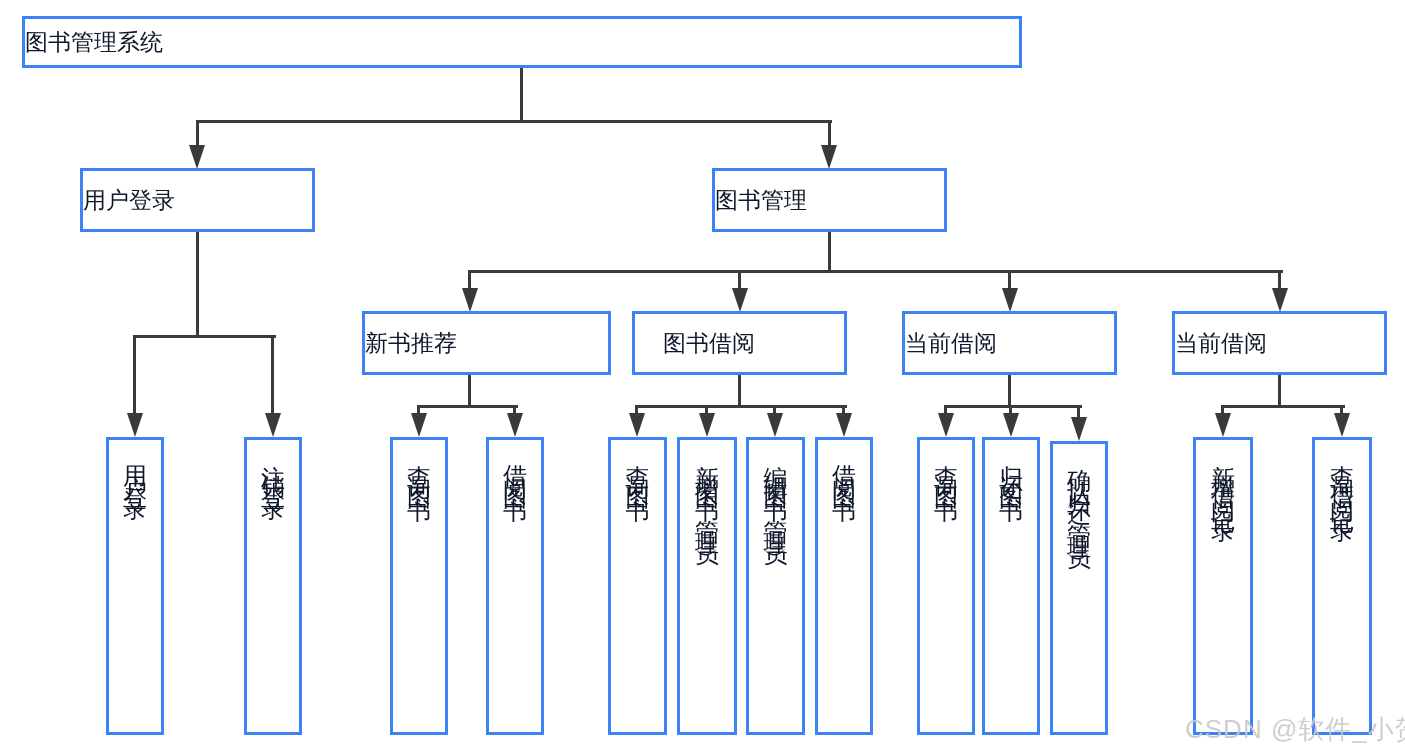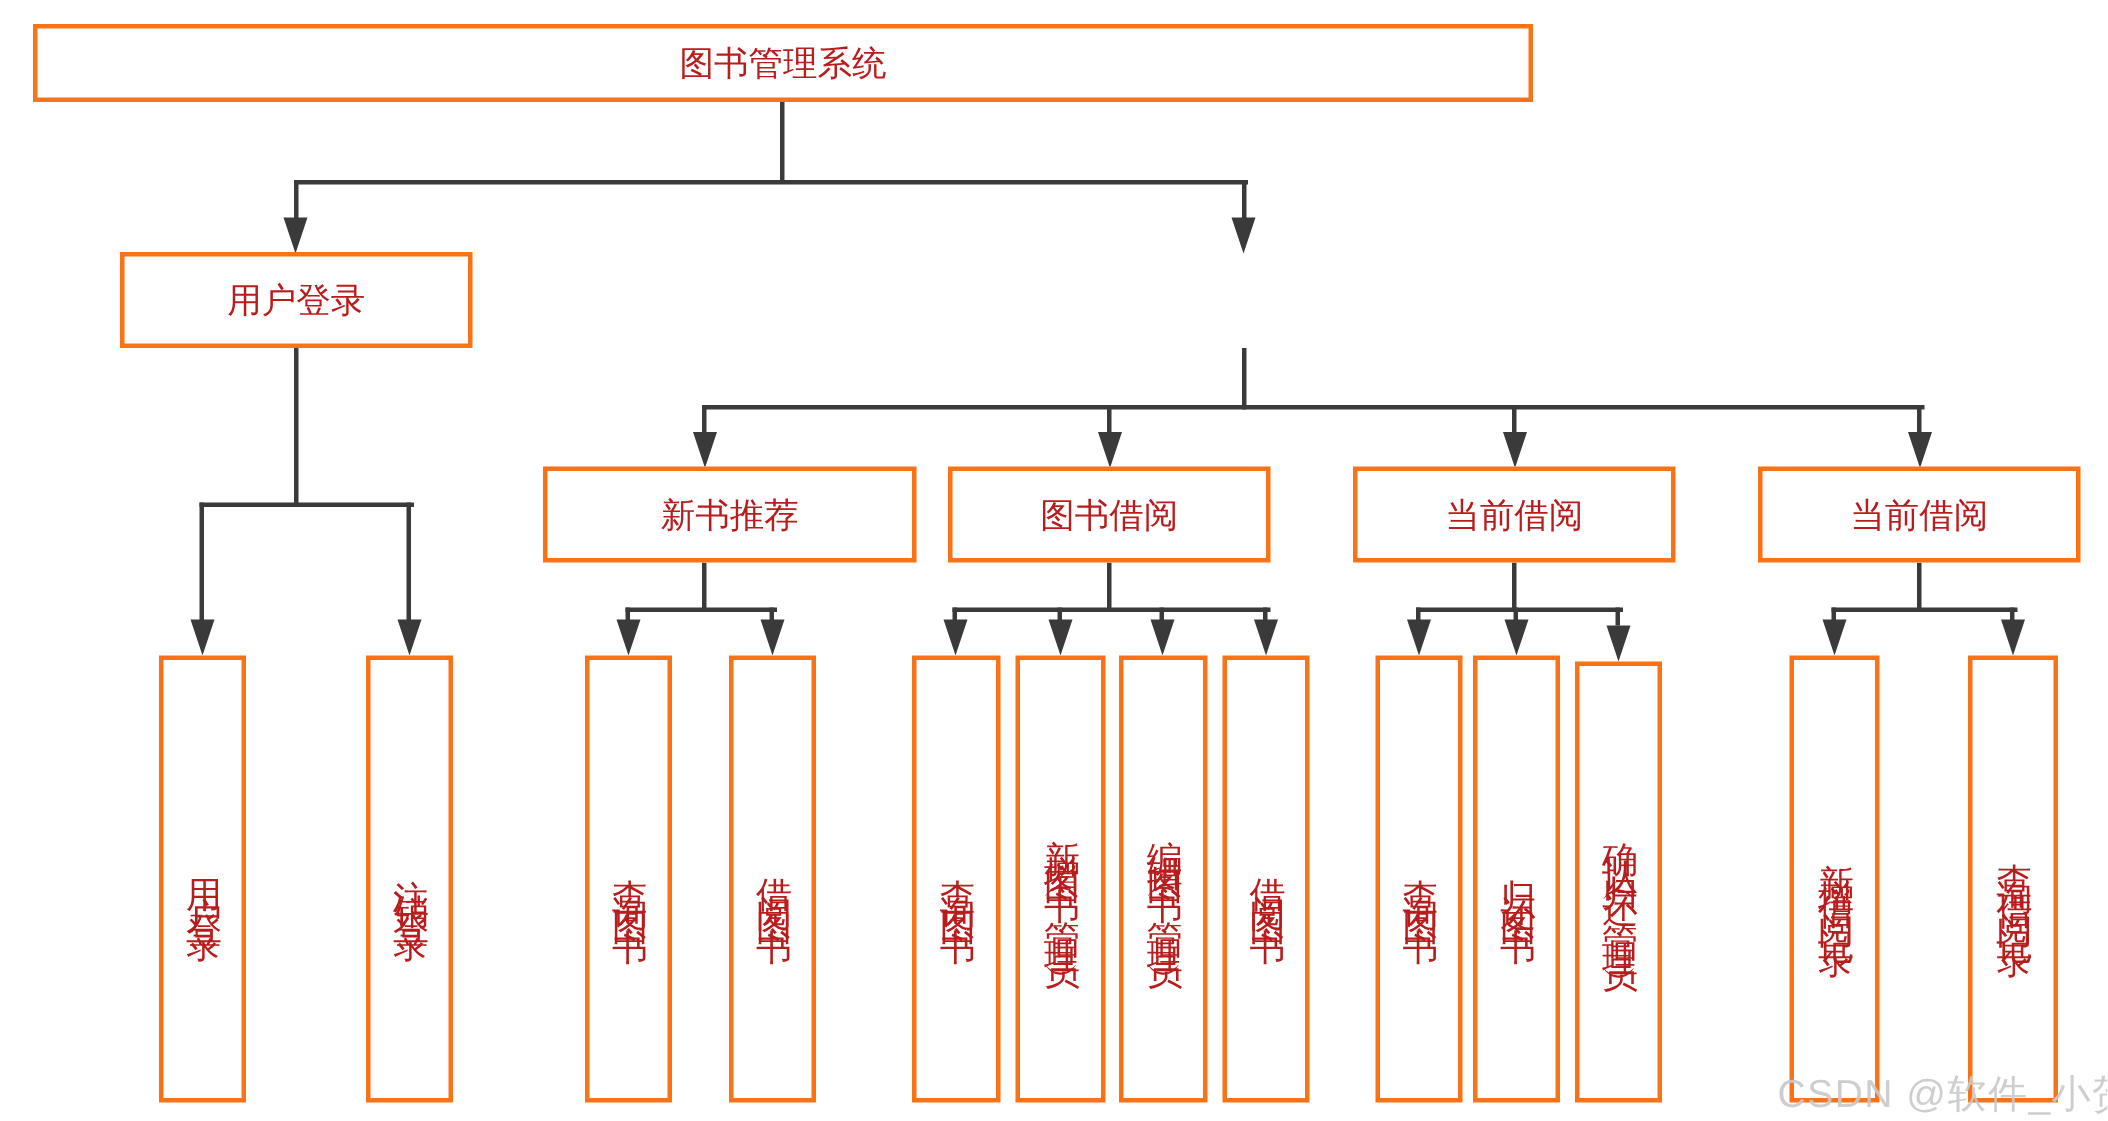--- a/index.html
+++ b/index.html
@@ -2,22 +2,22 @@
 <html><head>
 <meta charset="utf-8">
 <style>
   html,body{margin:0;padding:0;background:#fff;}
   .canvas{
     position:relative;width:1405px;height:747px;background:#ffffff;
     font-family:"Liberation Sans",sans-serif;overflow:hidden;
   }
   .box{
     position:absolute;box-sizing:border-box;background:#ffffff;
-    border:3px solid #f97316;color:#b91c1c;
-    display:flex;align-items:center;justify-content:center;
+    border:3px solid #3b82f6;color:#0f172a;
+    display:flex;align-items:center;
     font-size:23px;line-height:1;z-index:2;
   }
   .vbox{
     writing-mode:vertical-rl;letter-spacing:11px;font-size:24px;
     text-align:center;padding-top:6px;
   }
   .hline,.vline{position:absolute;background:#3a3a3a;z-index:1;}
   .hline{height:3px;}
   .vline{width:3px;}
   .arrow{
@@ -42,20 +42,23 @@
   <div class="vline" style="left:520px;top:68px;height:52px;"></div>
   <div class="hline" style="left:196px;top:120px;width:636px;"></div>
   <div class="vline" style="left:196px;top:120px;height:28px;"></div>
   <div class="arrow" style="left:189px;top:145px;"></div>
   <div class="vline" style="left:828px;top:120px;height:28px;"></div>
   <div class="arrow" style="left:821px;top:145px;"></div>
 
   <div class="box" style="left:80px;top:168px;width:235px;height:64px;">
     <span>用户登录</span>
   </div>
+  <div class="box" style="left:712px;top:168px;width:235px;height:64px;">
+    <span>图书管理</span>
+  </div>
 
   <div class="vline" style="left:196px;top:232px;height:106px;"></div>
   <div class="hline" style="left:133px;top:335px;width:143px;"></div>
   <div class="vline" style="left:133px;top:335px;height:82px;"></div>
   <div class="arrow" style="left:127px;top:413px;"></div>
   <div class="vline" style="left:271px;top:335px;height:82px;"></div>
   <div class="arrow" style="left:265px;top:413px;"></div>
 
   <div class="vline" style="left:828px;top:232px;height:41px;"></div>
   <div class="hline" style="left:468px;top:270px;width:815px;"></div>
@@ -64,21 +67,21 @@
   <div class="vline" style="left:738px;top:270px;height:22px;"></div>
   <div class="arrow" style="left:732px;top:288px;"></div>
   <div class="vline" style="left:1008px;top:270px;height:22px;"></div>
   <div class="arrow" style="left:1002px;top:288px;"></div>
   <div class="vline" style="left:1278px;top:270px;height:22px;"></div>
   <div class="arrow" style="left:1272px;top:288px;"></div>
 
   <div class="box" style="left:362px;top:311px;width:249px;height:64px;">
     <span>新书推荐</span>
   </div>
-  <div class="box" style="left:632px;top:311px;width:215px;height:64px;">
+  <div class="box" style="left:632px;top:311px;width:215px;height:64px;padding-left:28px;">
     <span>图书借阅</span>
   </div>
   <div class="box" style="left:902px;top:311px;width:215px;height:64px;">
     <span>当前借阅</span>
   </div>
   <div class="box" style="left:1172px;top:311px;width:215px;height:64px;">
     <span>当前借阅</span>
   </div>
 
   <div class="vline" style="left:468px;top:375px;height:33px;"></div>

